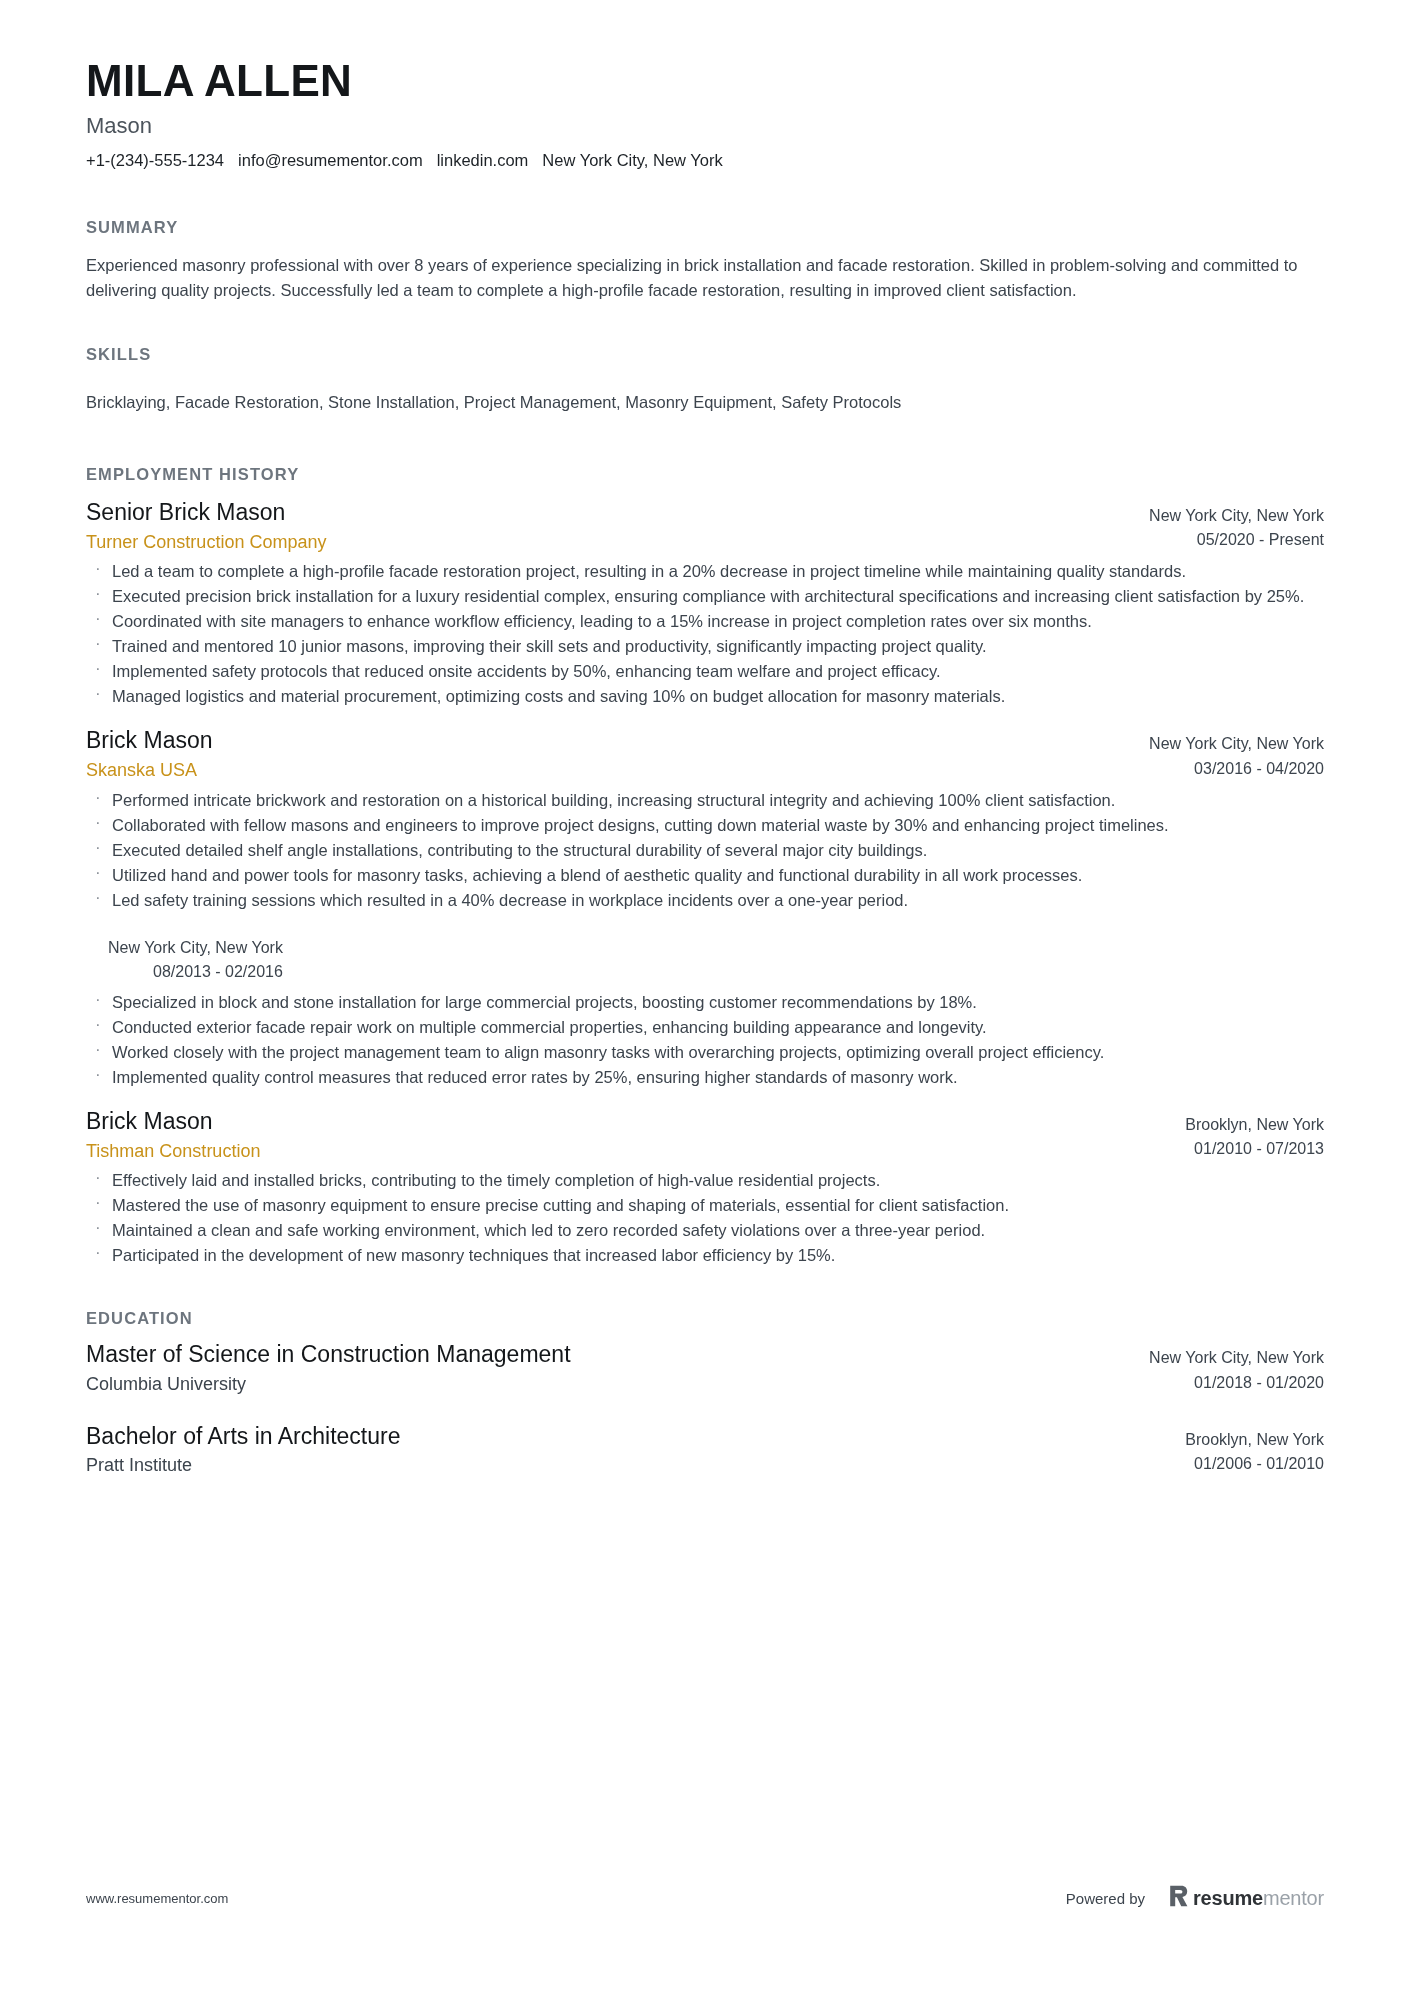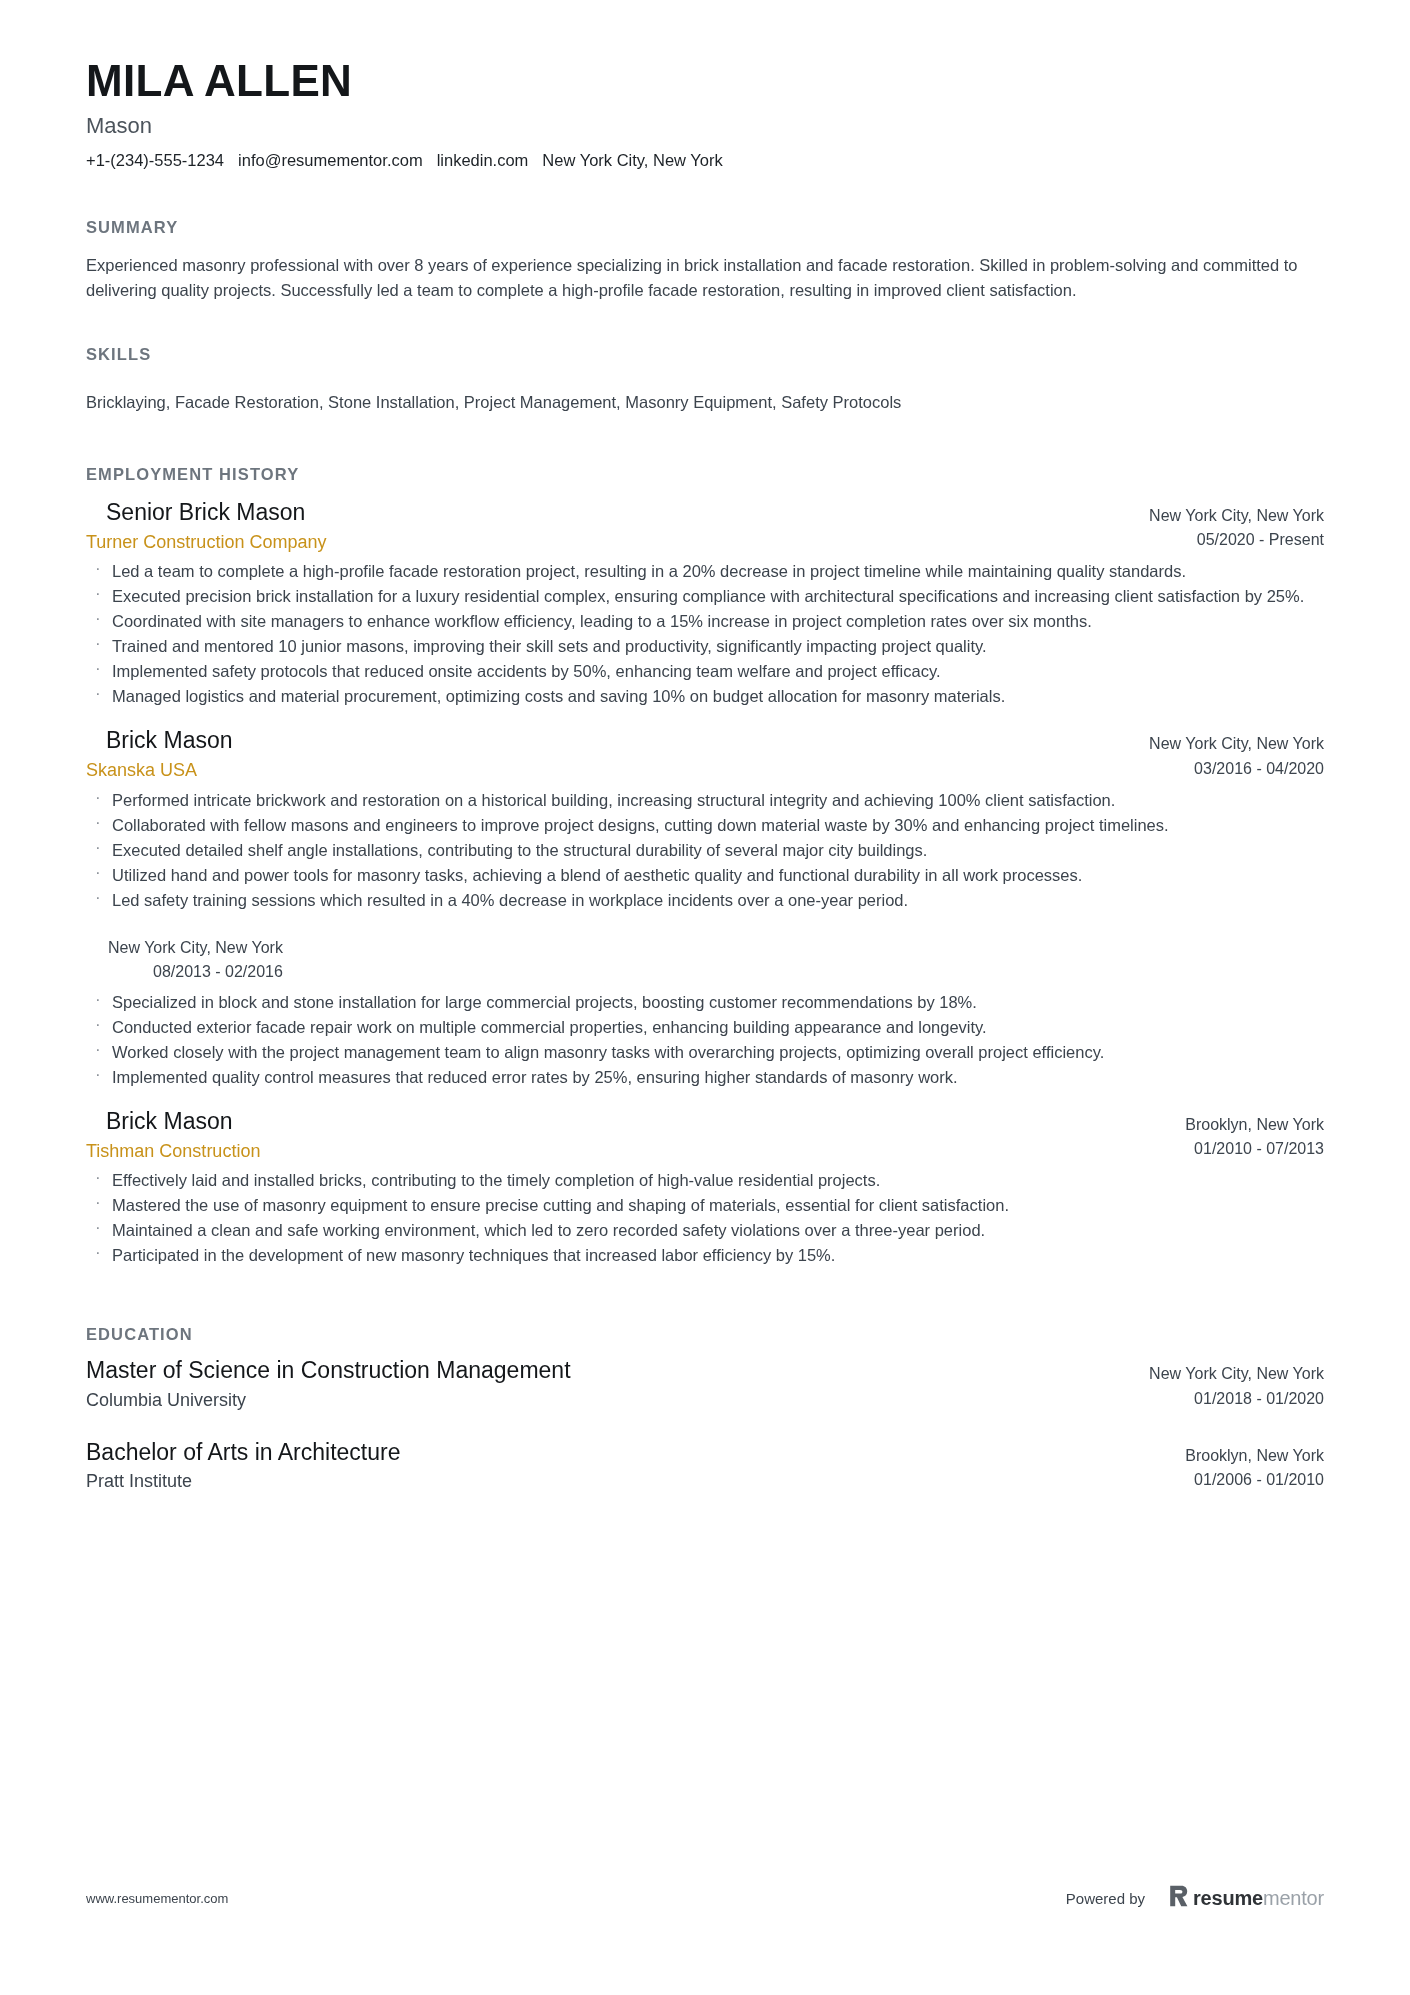--- a/index.html
+++ b/index.html
@@ -97,21 +97,20 @@
     text-align: right;
     padding-top: 6px;
     padding-left: 22px;
   }
 
   .entry-role {
     font-size: 23px;
     font-weight: 400;
     color: #14171a;
     line-height: 1.3;
-    margin-left: 20px;
   }
   .entry-company {
     font-size: 18px;
     font-weight: 400;
     color: #c8921a;
     line-height: 1.35;
     margin-top: 2px;
   }
   .entry-location,
   .entry-dates {
@@ -142,21 +141,21 @@
     font-size: 17px;
     line-height: 1.46;
   }
 
   .entry.job-1 { margin-bottom: 18px; }
   .entry.job-2 { margin-bottom: 18px; }
   .entry.job-3 { margin-bottom: 18px; }
   .entry.job-4 { margin-bottom: 0; }
 
   
-  .education-section { margin-top: 58px; }
+  .education-section { margin-top: 42px; }
   .education-section .section-title { margin-bottom: 12px; }
 
   .edu-entry { margin-bottom: 24px; }
   .edu-entry:last-child { margin-bottom: 0; }
   .edu-degree {
     font-size: 23px;
     font-weight: 400;
     color: #14171a;
     line-height: 1.3;
   }

